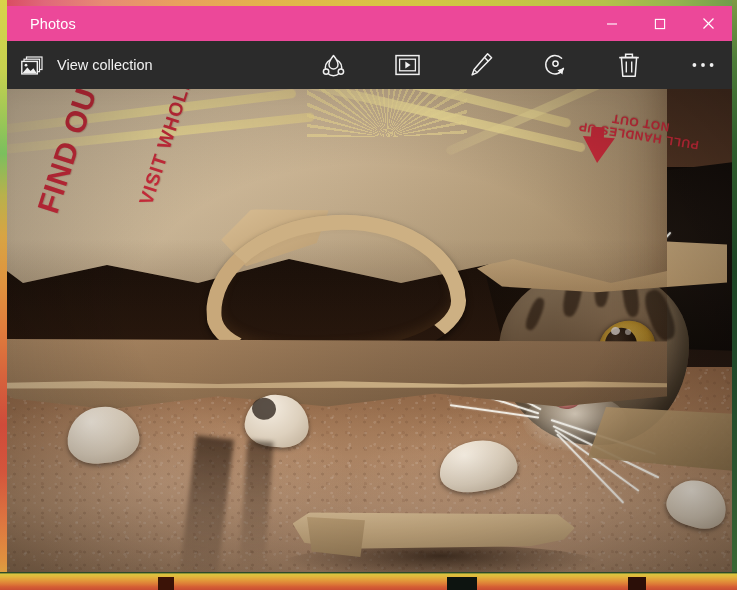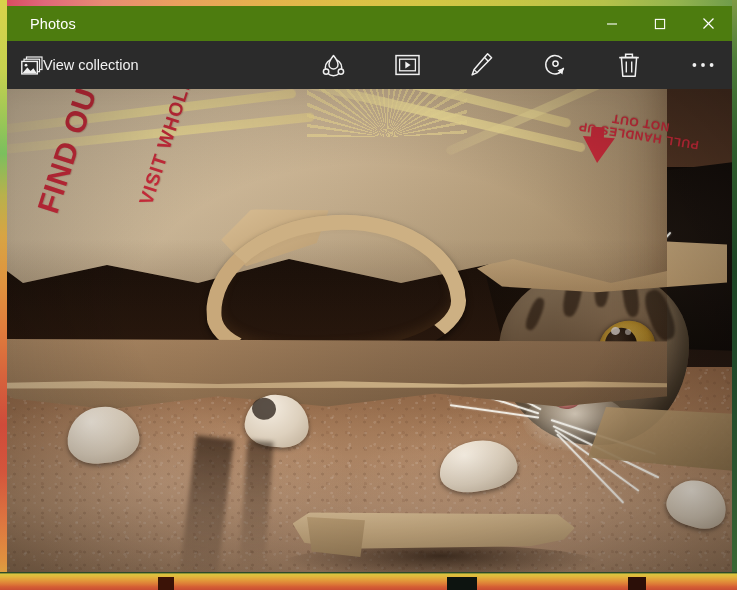--- a/index.html
+++ b/index.html
@@ -63,21 +63,21 @@
     position:absolute;
     left:7px; top:6px; right:5px; bottom:18px;
     background:#000; overflow:hidden;
     display:flex; flex-direction:column;
     z-index:4;
   }
 
   
   #titlebar {
     height:35px; flex:0 0 35px;
-    background:#4d7c0f; color:#fff;
+    background:#ec4899; color:#fff;
     display:flex; align-items:center;
     position:relative;
   }
   #app-title {
     font-size:14.5px; color:#ffffff;
     padding-left:23px; letter-spacing:.1px;
     font-weight:400; user-select:none;
   }
   #wincontrols { margin-left:auto; display:flex; height:35px; }
   .wc {
@@ -88,21 +88,21 @@
   .wc svg { display:block; }
 
   
   #toolbar {
     height:48px; flex:0 0 48px;
     background:#2b2b2b;
     display:flex; align-items:center;
     position:relative;
   }
   #view-collection {
-    display:flex; align-items:center; 
+    display:flex; align-items:center; gap:14px;
     padding:0 14px 0 14px; height:48px; cursor:default;
   }
   #view-collection-label {
     color:#f2f2f2; font-size:14.5px; white-space:nowrap;
   }
   #toolbar-actions {
     margin-left:auto; display:flex; align-items:center;
     height:48px; padding-right:4px;
   }
   .tbtn {

